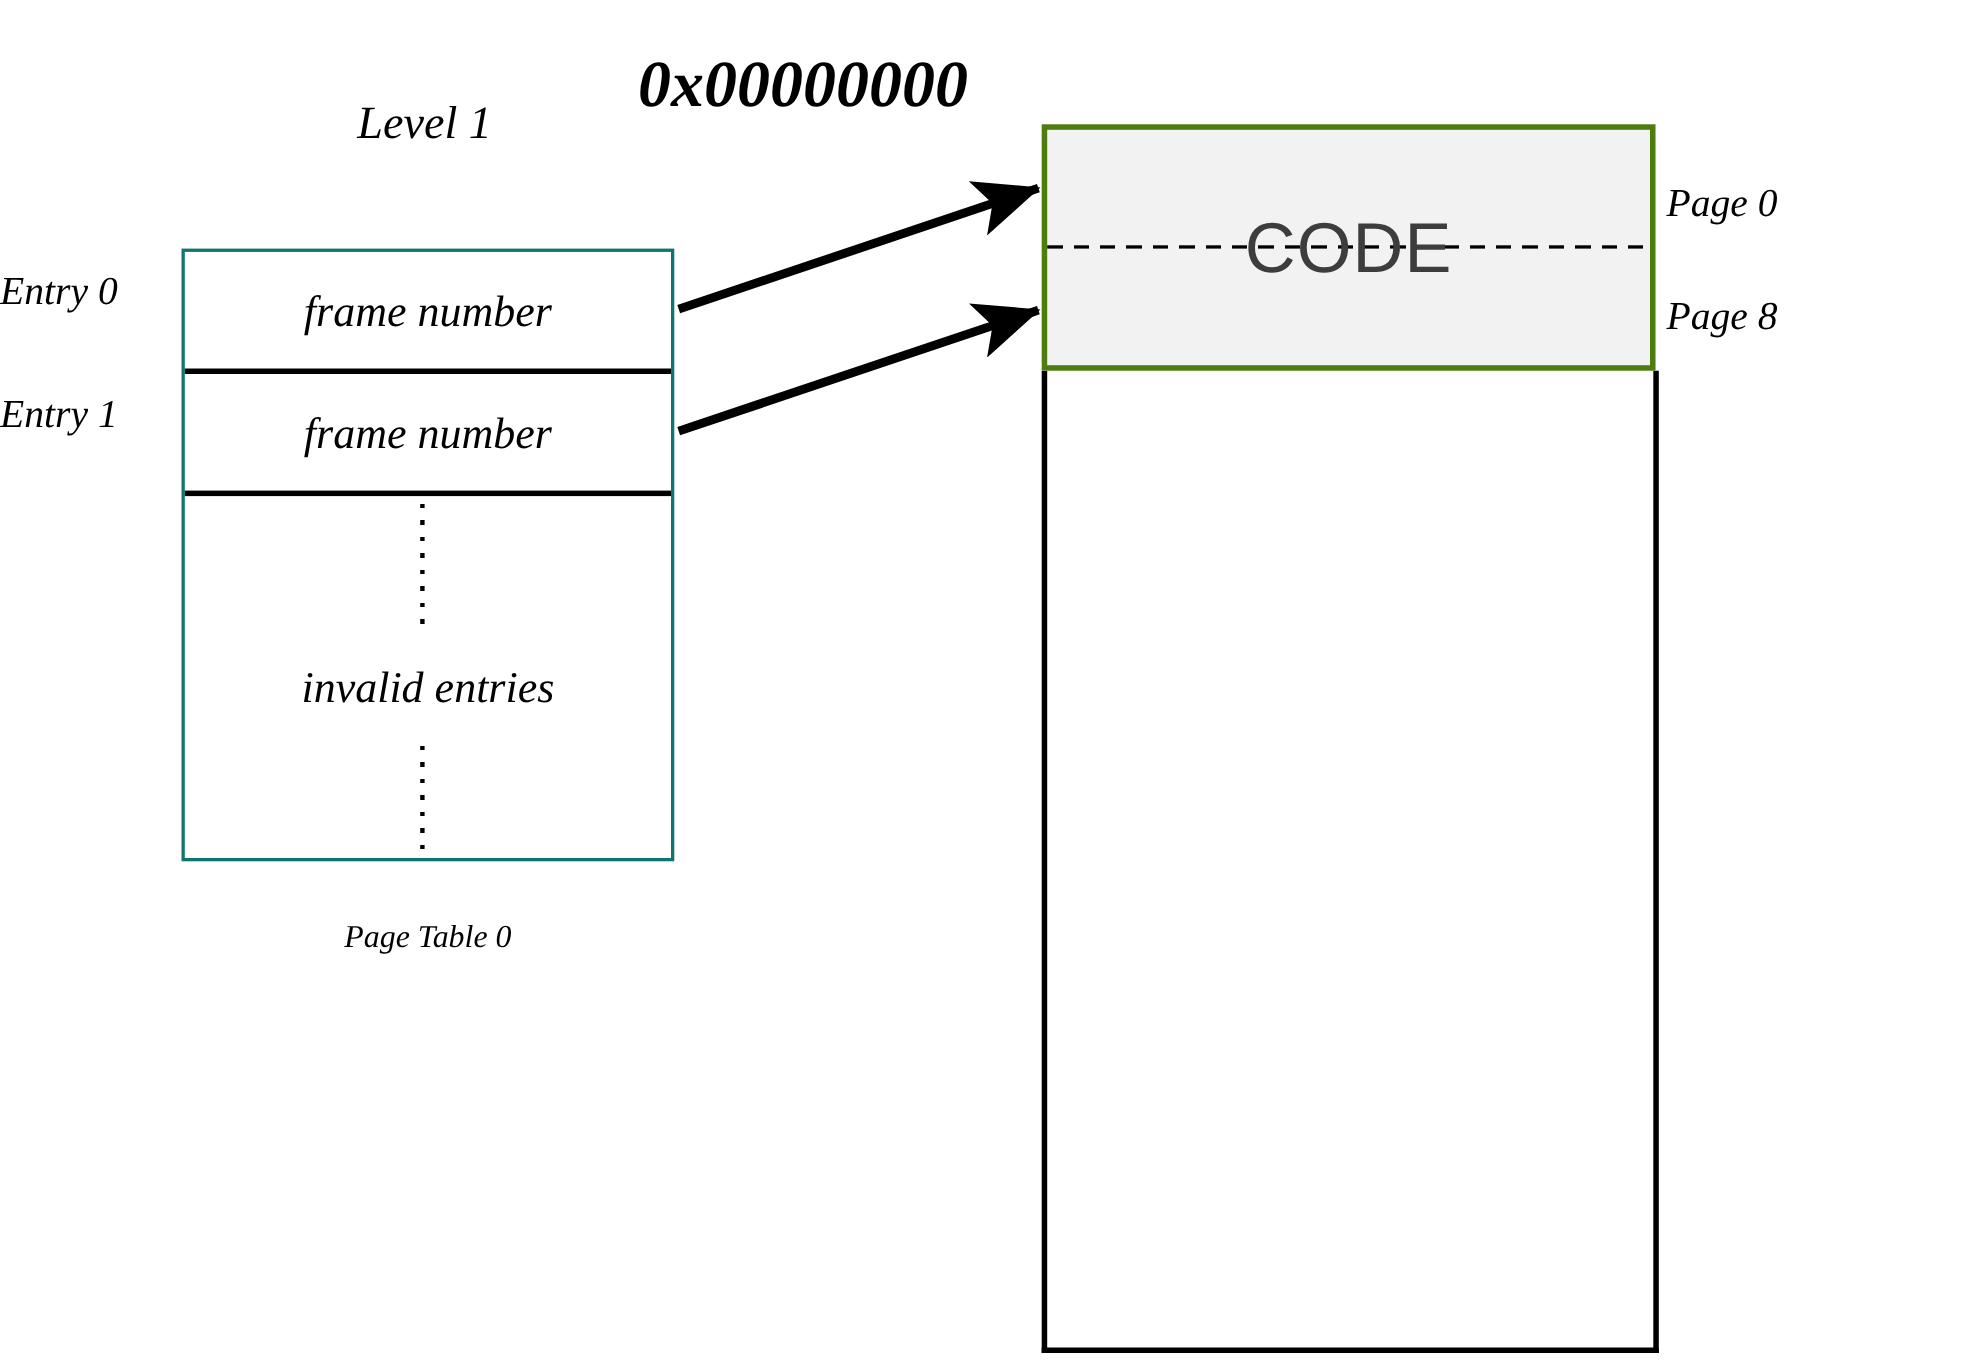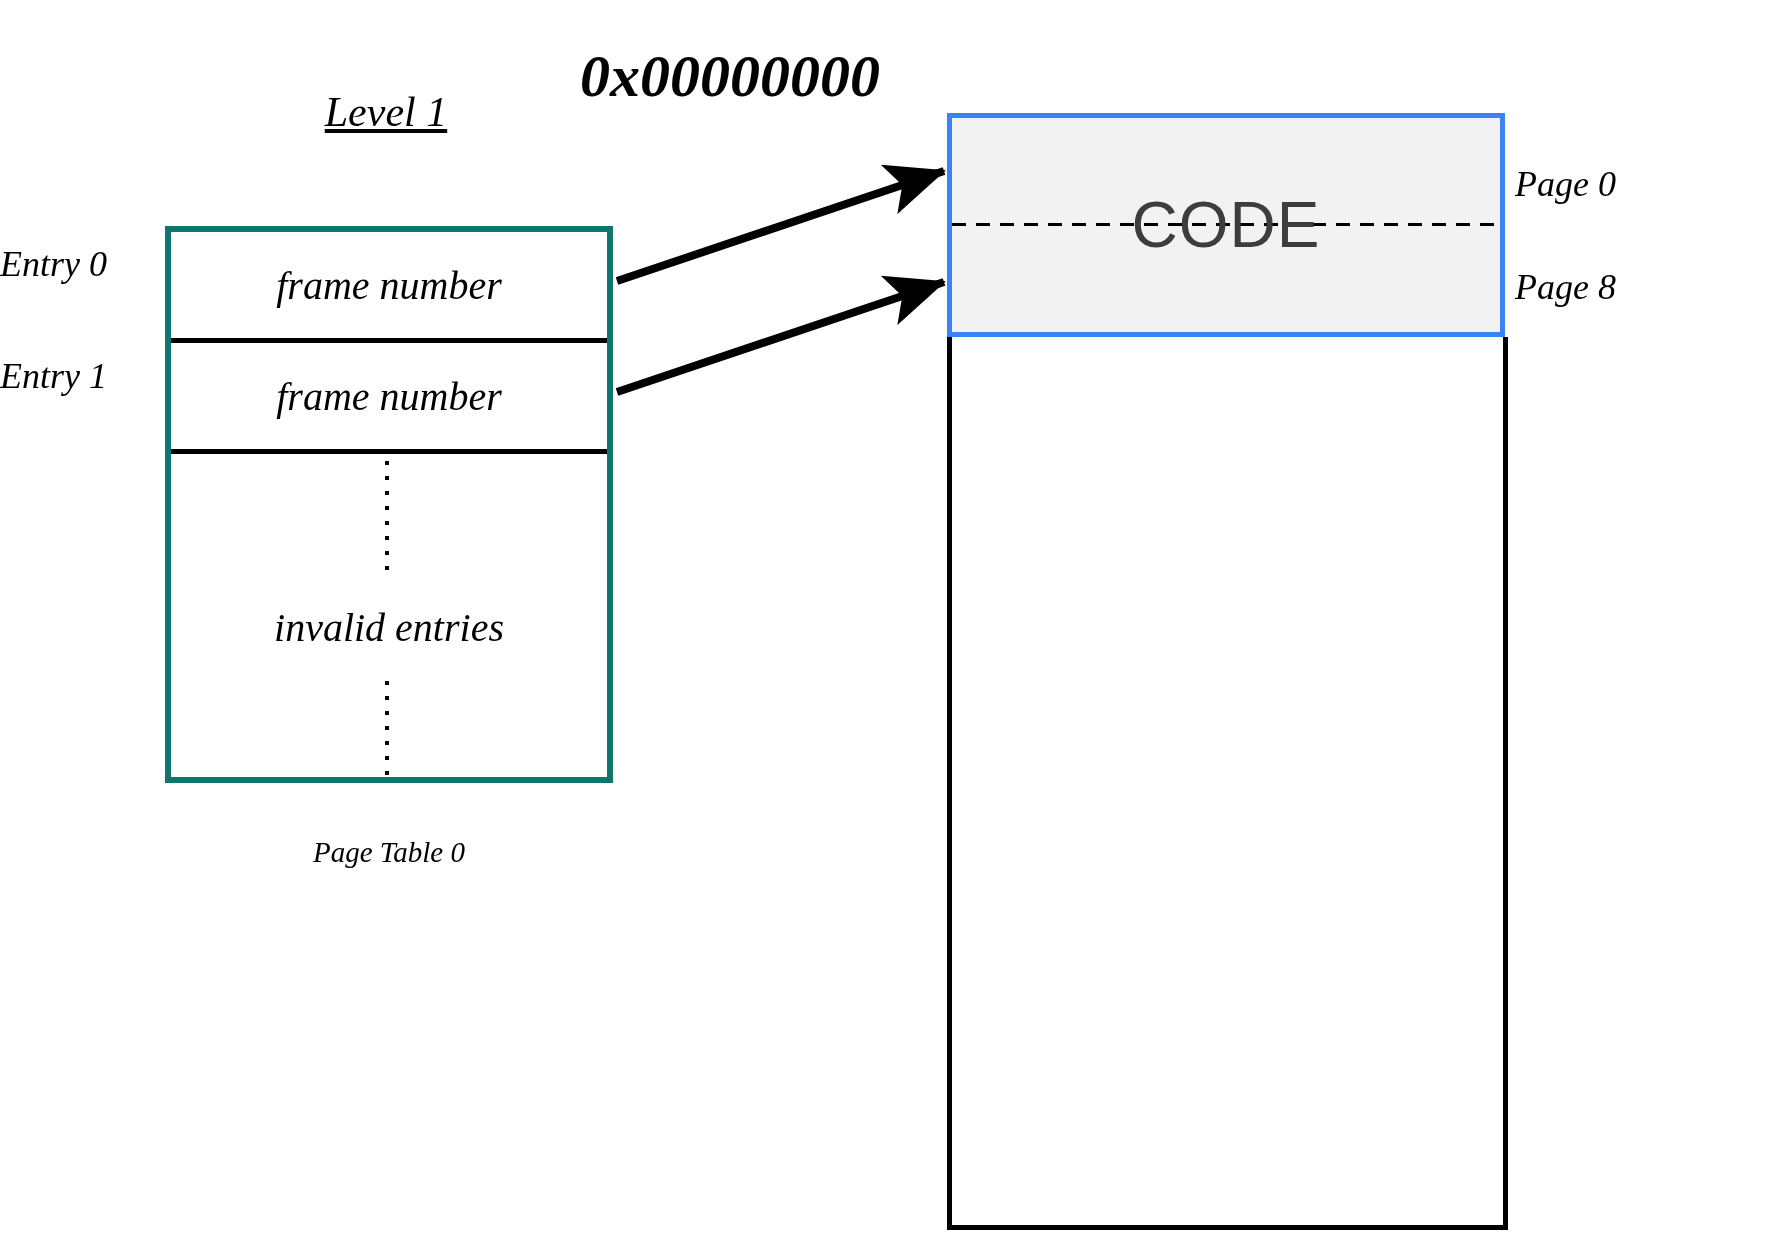--- a/index.html
+++ b/index.html
@@ -19,21 +19,21 @@
   .abs { position: absolute; }
 
   
   .lbl-italic {
     font-style: italic;
     white-space: nowrap;
     line-height: 1.15;
   }
   #level-label {
     left: 236px; top: 88px; width: 300px;
-    font-size: 42px; text-align: center; text-decoration: underline;
+    font-size: 42px; text-align: center;
   }
   #address-label {
     left: 580px; top: 42px;
     font-size: 60px; font-weight: bold;
   }
   .entry-label {
     left: 0px; width: 130px;
     font-size: 36px; text-align: left;
   }
   #entry0-label { top: 244px; }
@@ -46,21 +46,21 @@
     left: 1515px;
     font-size: 36px;
   }
   #page0-label { top: 164px; text-align: center; }
   #page1-label { top: 267px; }
 
   
   #page-table {
     left: 165px; top: 226px;
     width: 448px; height: 557px;
-    border: 6px solid #0f766e;
+    border: 3px solid #0f766e;
     box-sizing: border-box;
     background: #fff;
   }
   .pt-row {
     position: absolute; left: 0; width: 100%;
     display: flex; align-items: center; justify-content: center;
     font-style: italic; font-size: 40px;
   }
   #pt-row0 { top: 0px;   height: 106px; }
   #pt-row1 { top: 111px; height: 106px; }
@@ -86,21 +86,21 @@
     left: 947px; top: 337px;
     width: 561px; height: 893px;
     border: 5px solid #000;
     border-top: none;
     box-sizing: border-box;
     background: #fff;
   }
   #code-box {
     left: 947px; top: 113px;
     width: 558px; height: 224px;
-    border: 5px solid #3b82f6;
+    border: 5px solid #4d7c0f;
     box-sizing: border-box;
     background: #f2f2f2;
     display: flex; align-items: center; justify-content: center;
   }
   #code-dashed-line {
     position: absolute; left: 0; right: 0;
     top: calc(50% - 2px); height: 3px;
     background: repeating-linear-gradient(90deg, #000 0 14px, transparent 14px 24px);
   }
   #code-label {

